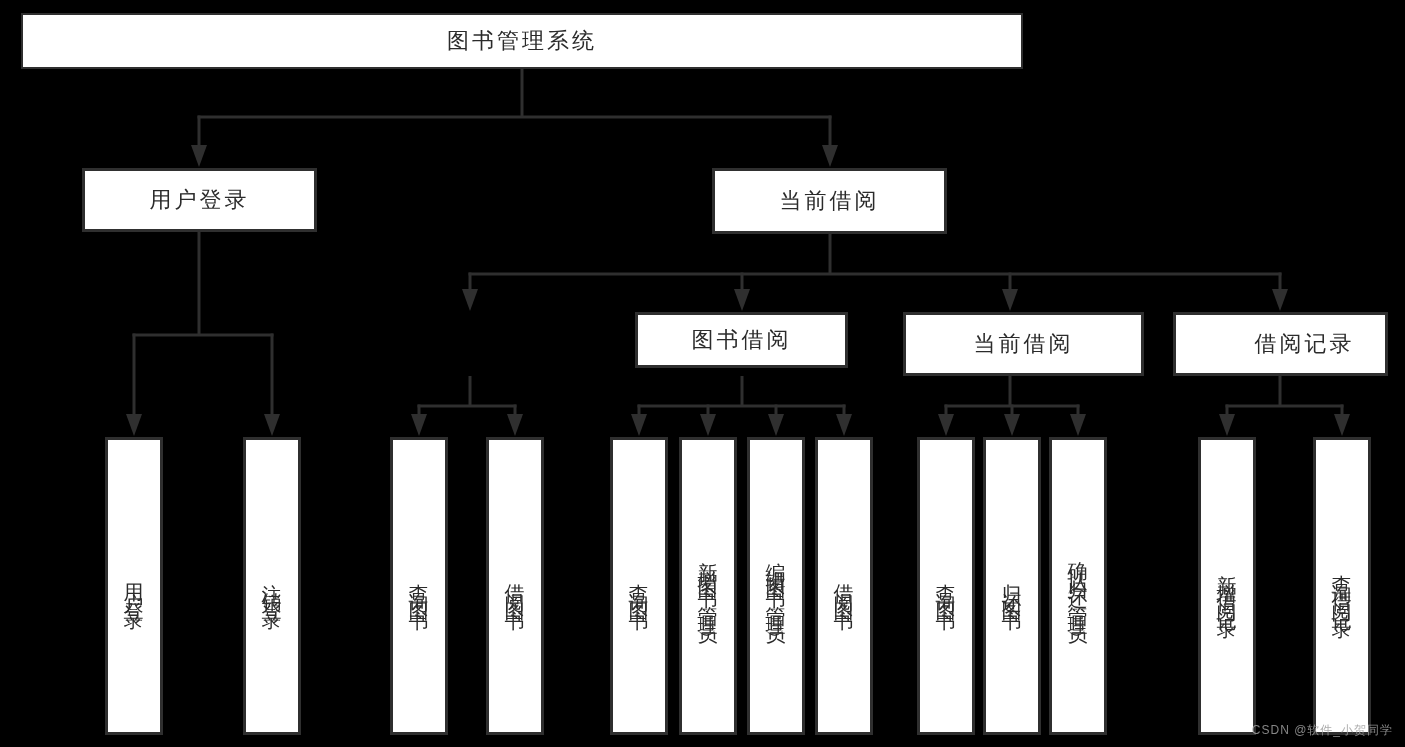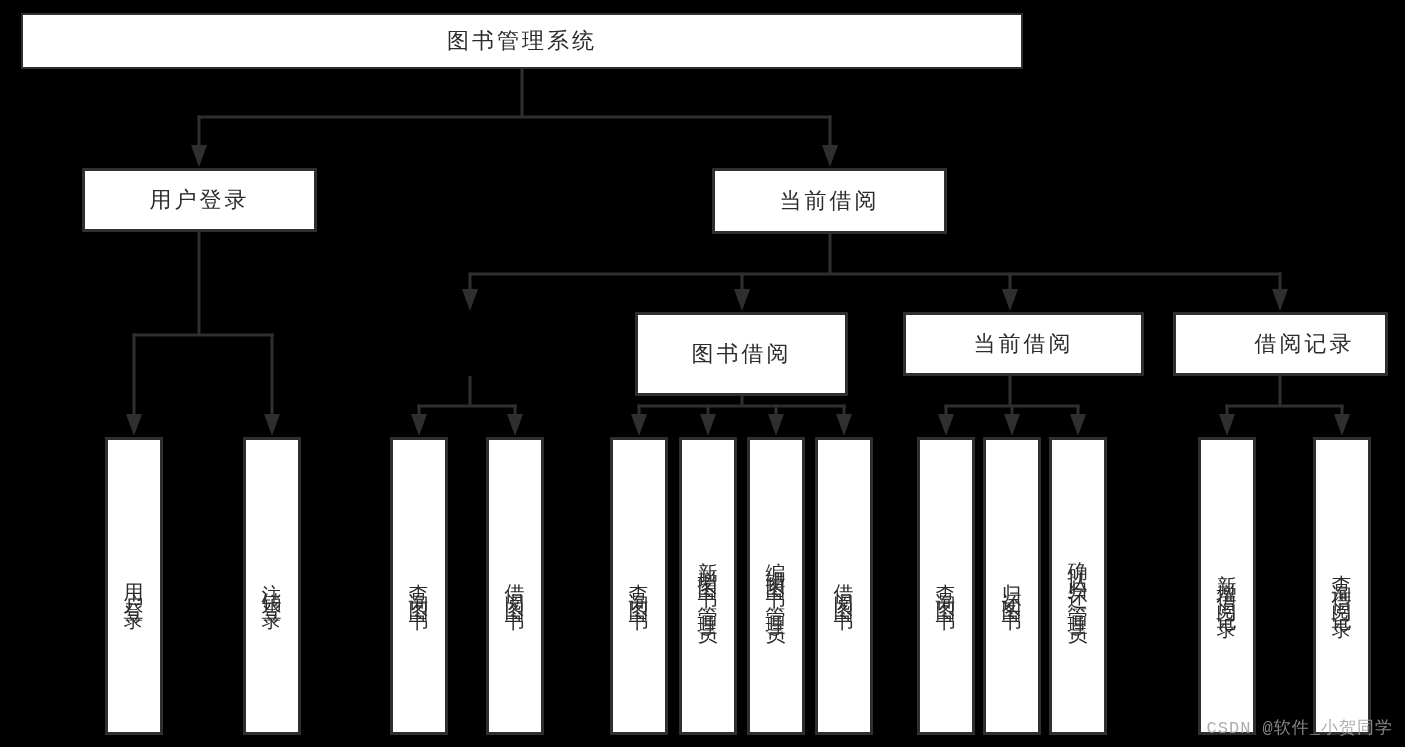--- a/index.html
+++ b/index.html
@@ -50,26 +50,25 @@
     font-size: 20px;
     line-height: 1;
     letter-spacing: 9px;
     color: #2b2b2b;
     white-space: nowrap;
   }
   .watermark {
     position: absolute;
     right: 12px;
     bottom: 8px;
-    font-size: 17px;
+    font-size: 12px;
     color: #9e9e9e;
     opacity: 0.85;
     z-index: 5;
     letter-spacing: 1px;
-    font-family: Liberation Mono, monospace;
   }
 </style>
 </head>
 <body>
 
 <div class="canvas">
 
   <svg class="wires" width="1405" height="747" viewBox="0 0 1405 747">
     <g stroke="#2f2f2f" stroke-width="3" fill="none">
 
@@ -141,21 +140,21 @@
       <polygon points="1219,414 1235,414 1227,436"></polygon>
       <polygon points="1334,414 1350,414 1342,436"></polygon>
     </g>
   </svg>
 
   <div class="node root" style="left:21px; top:13px; width:1002px; height:56px;">图书管理系统</div>
 
   <div class="node" style="left:82px; top:168px; width:235px; height:64px;">用户登录</div>
   <div class="node" style="left:712px; top:168px; width:235px; height:66px;">当前借阅</div>
 
-  <div class="node" style="left:635px; top:312px; width:213px; height:84px;">图书借阅</div>
+  <div class="node" style="left:635px; top:312px; width:213px; height:56px;">图书借阅</div>
   <div class="node" style="left:903px; top:312px; width:241px; height:64px;">当前借阅</div>
   <div class="node" style="left:1173px; top:312px; width:215px; height:64px;padding-left:48px;">借阅记录</div>
 
   <div class="vnode" style="left:105px;">
     <span>用户登录</span>
   </div>
   <div class="vnode" style="left:243px;">
     <span>注销登录</span>
   </div>
 

